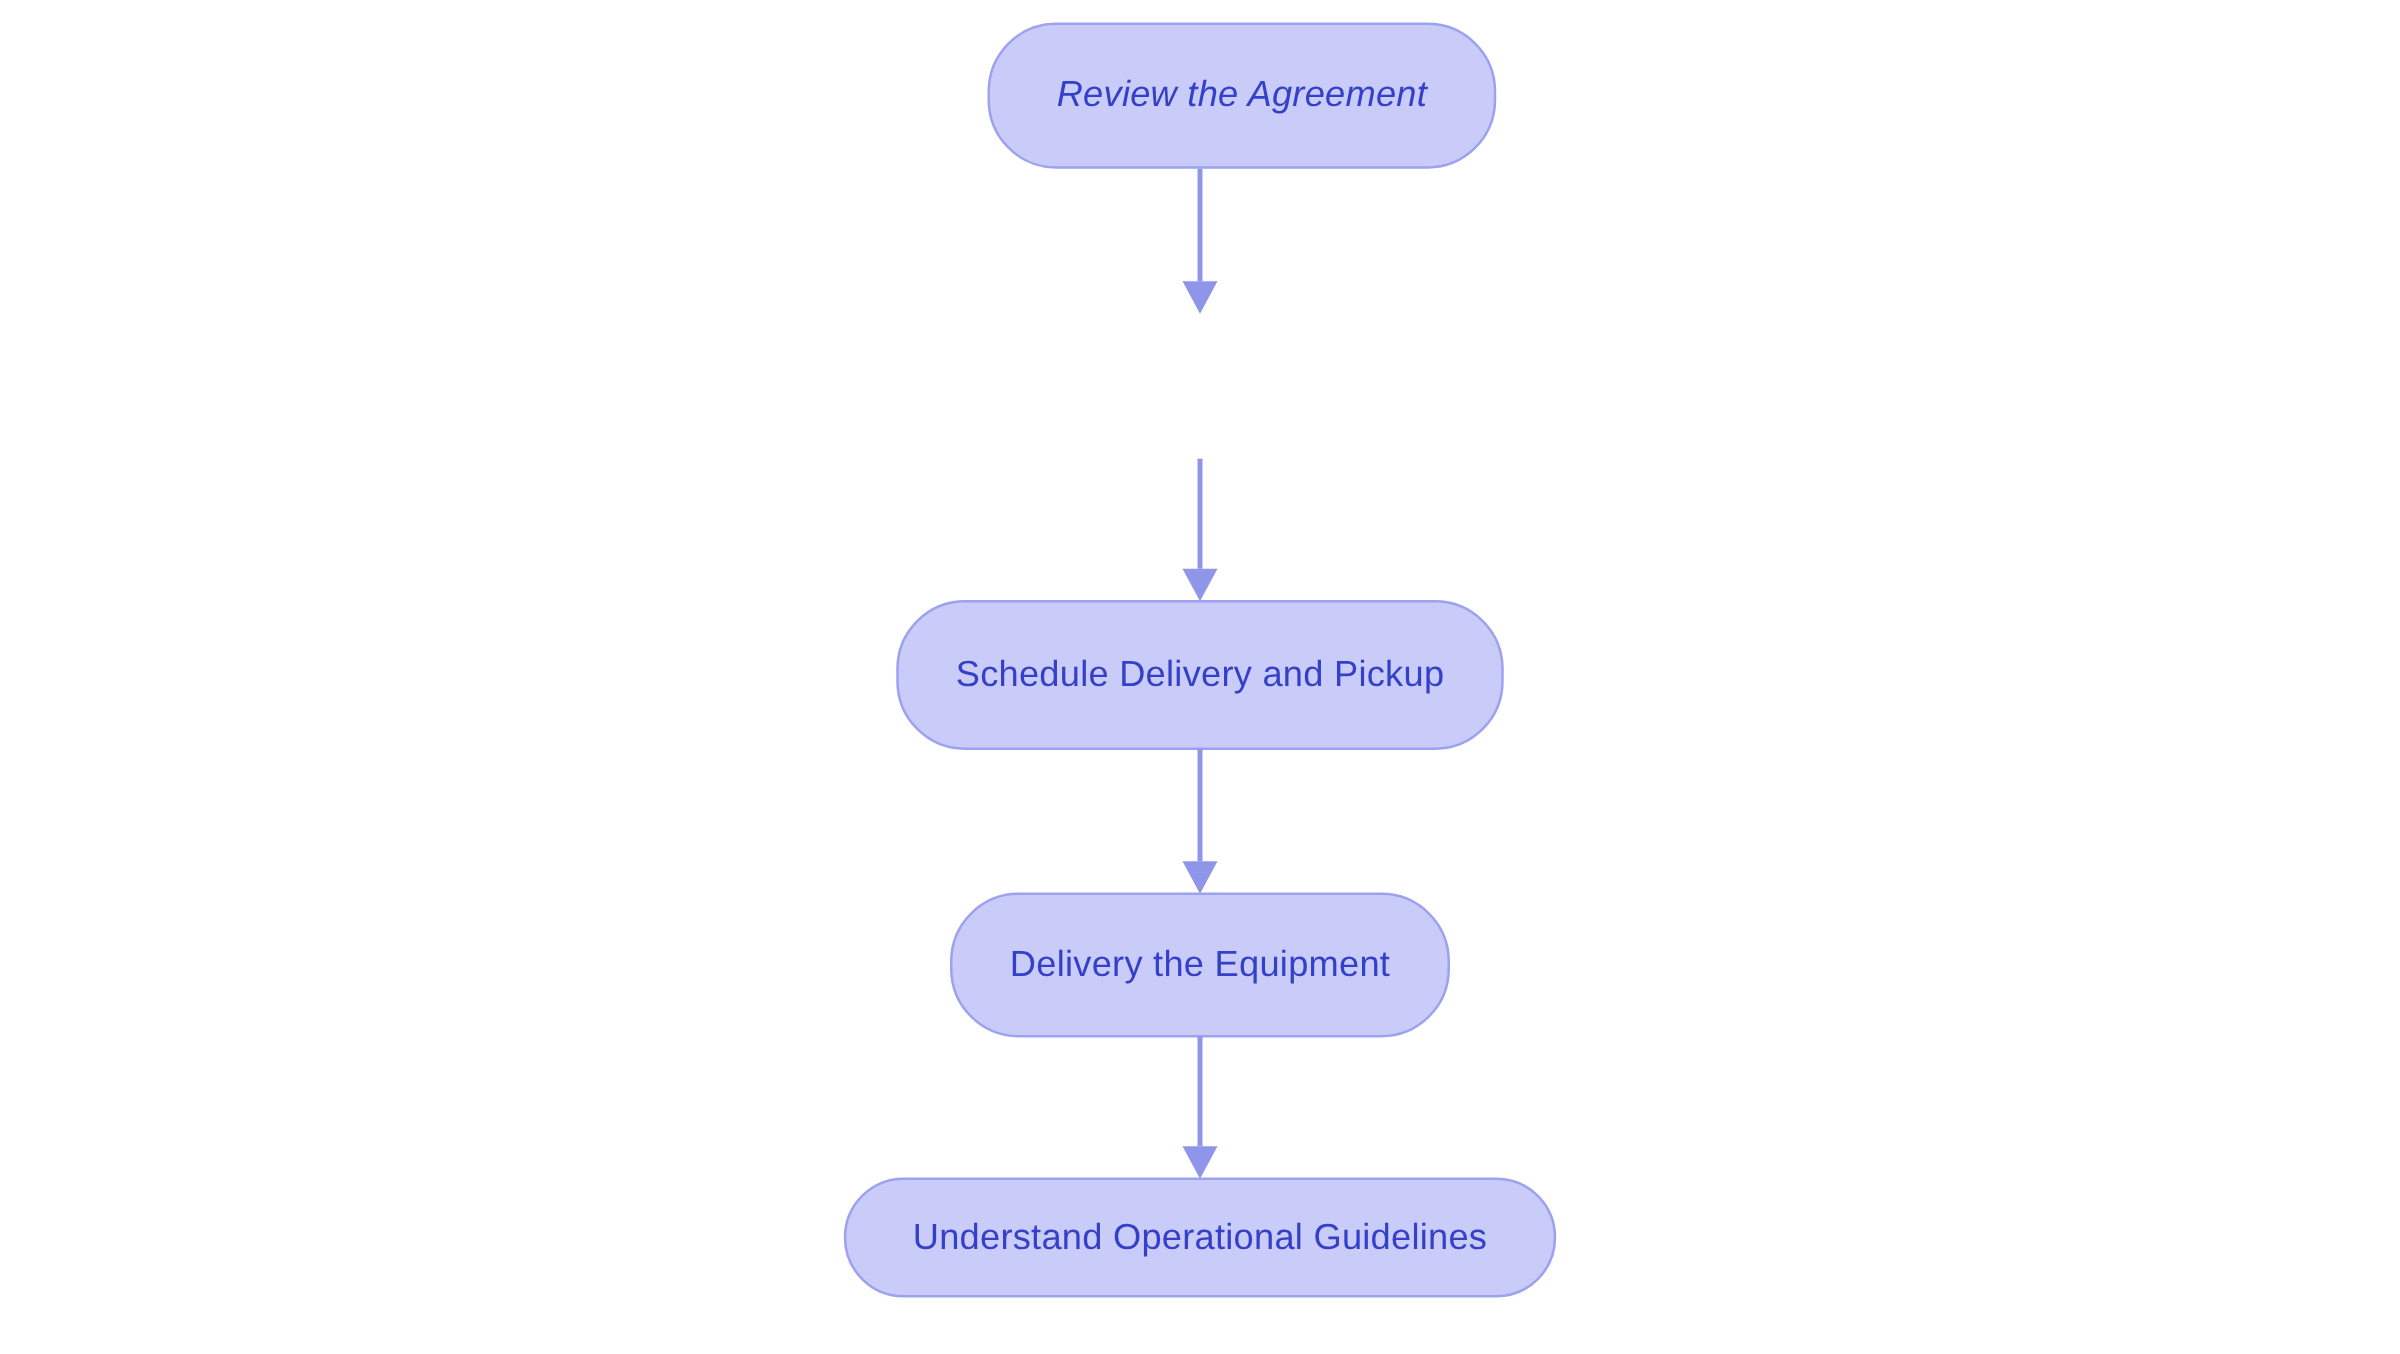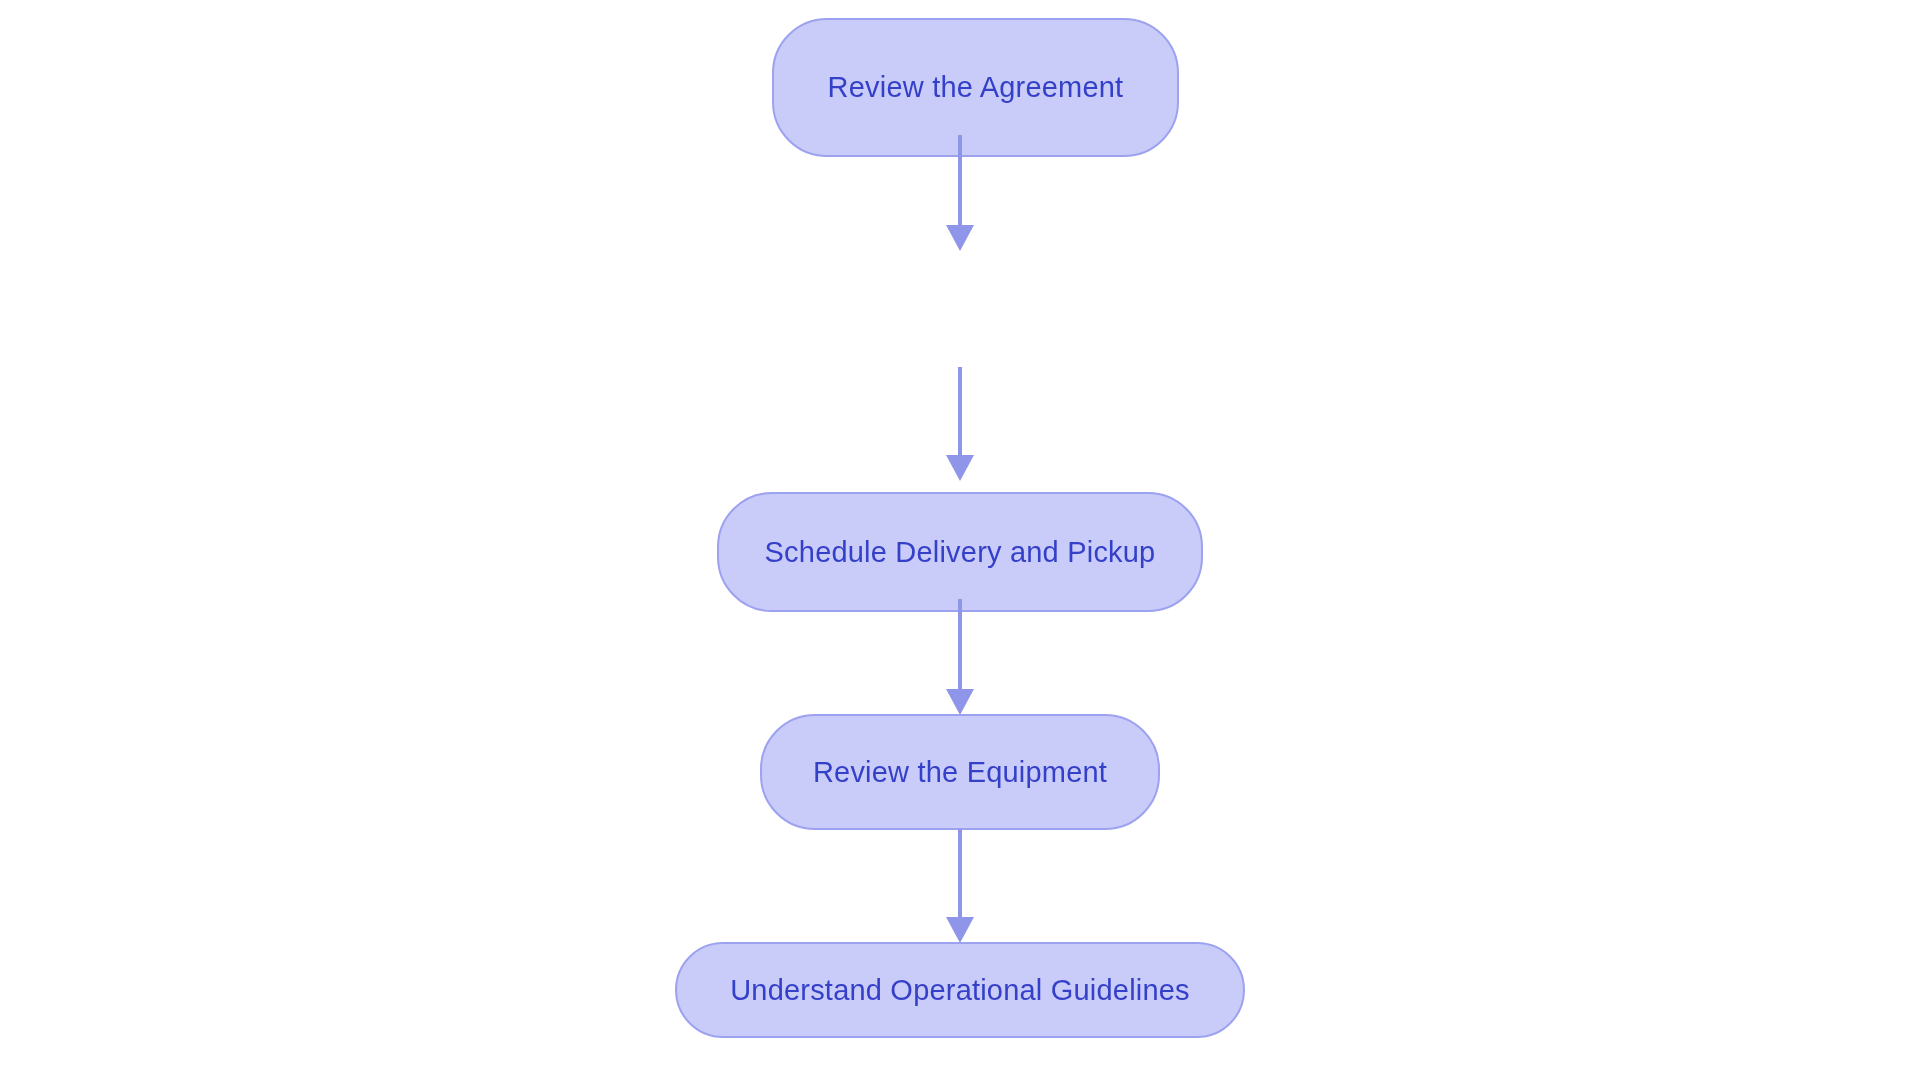--- a/index.html
+++ b/index.html
@@ -34,23 +34,23 @@
     background: var(--node-fill);
     border: 2px solid var(--node-border);
     border-radius: 55px;
     color: var(--node-text);
     font-size: 29px;
     font-weight: 400;
     letter-spacing: 0.2px;
     text-align: center;
     white-space: nowrap;
   }
-  .node-1 { left: 772px; top: 18px;  width: 407px; height: 139px; }
+  .node-1 { left: 790px; top: 18px;  width: 407px; height: 117px; font-style: italic; }
   .node-2 { left: 825px; top: 250px; width: 270px; height: 118px; }
-  .node-3 { left: 717px; top: 492px; width: 486px; height: 120px; }
+  .node-3 { left: 717px; top: 480px; width: 486px; height: 120px; }
   .node-4 { left: 760px; top: 714px; width: 400px; height: 116px; }
   .node-5 { left: 675px; top: 942px; width: 570px; height: 96px; }
   .flow-arrow {
     position: absolute;
     left: 945px;
     width: 30px;
     display: flex;
     flex-direction: column;
     align-items: center;
   }
@@ -95,21 +95,21 @@
   <div class="flow-node node-3">
     <span>Schedule Delivery and Pickup</span>
   </div>
 
   <div class="flow-arrow arrow-3">
     <div class="arrow-line"></div>
     <div class="arrow-head"></div>
   </div>
 
   <div class="flow-node node-4">
-    <span>Review the Equipment</span>
+    <span>Delivery the Equipment</span>
   </div>
 
   <div class="flow-arrow arrow-4">
     <div class="arrow-line"></div>
     <div class="arrow-head"></div>
   </div>
 
   <div class="flow-node node-5">
     <span>Understand Operational Guidelines</span>
   </div>

